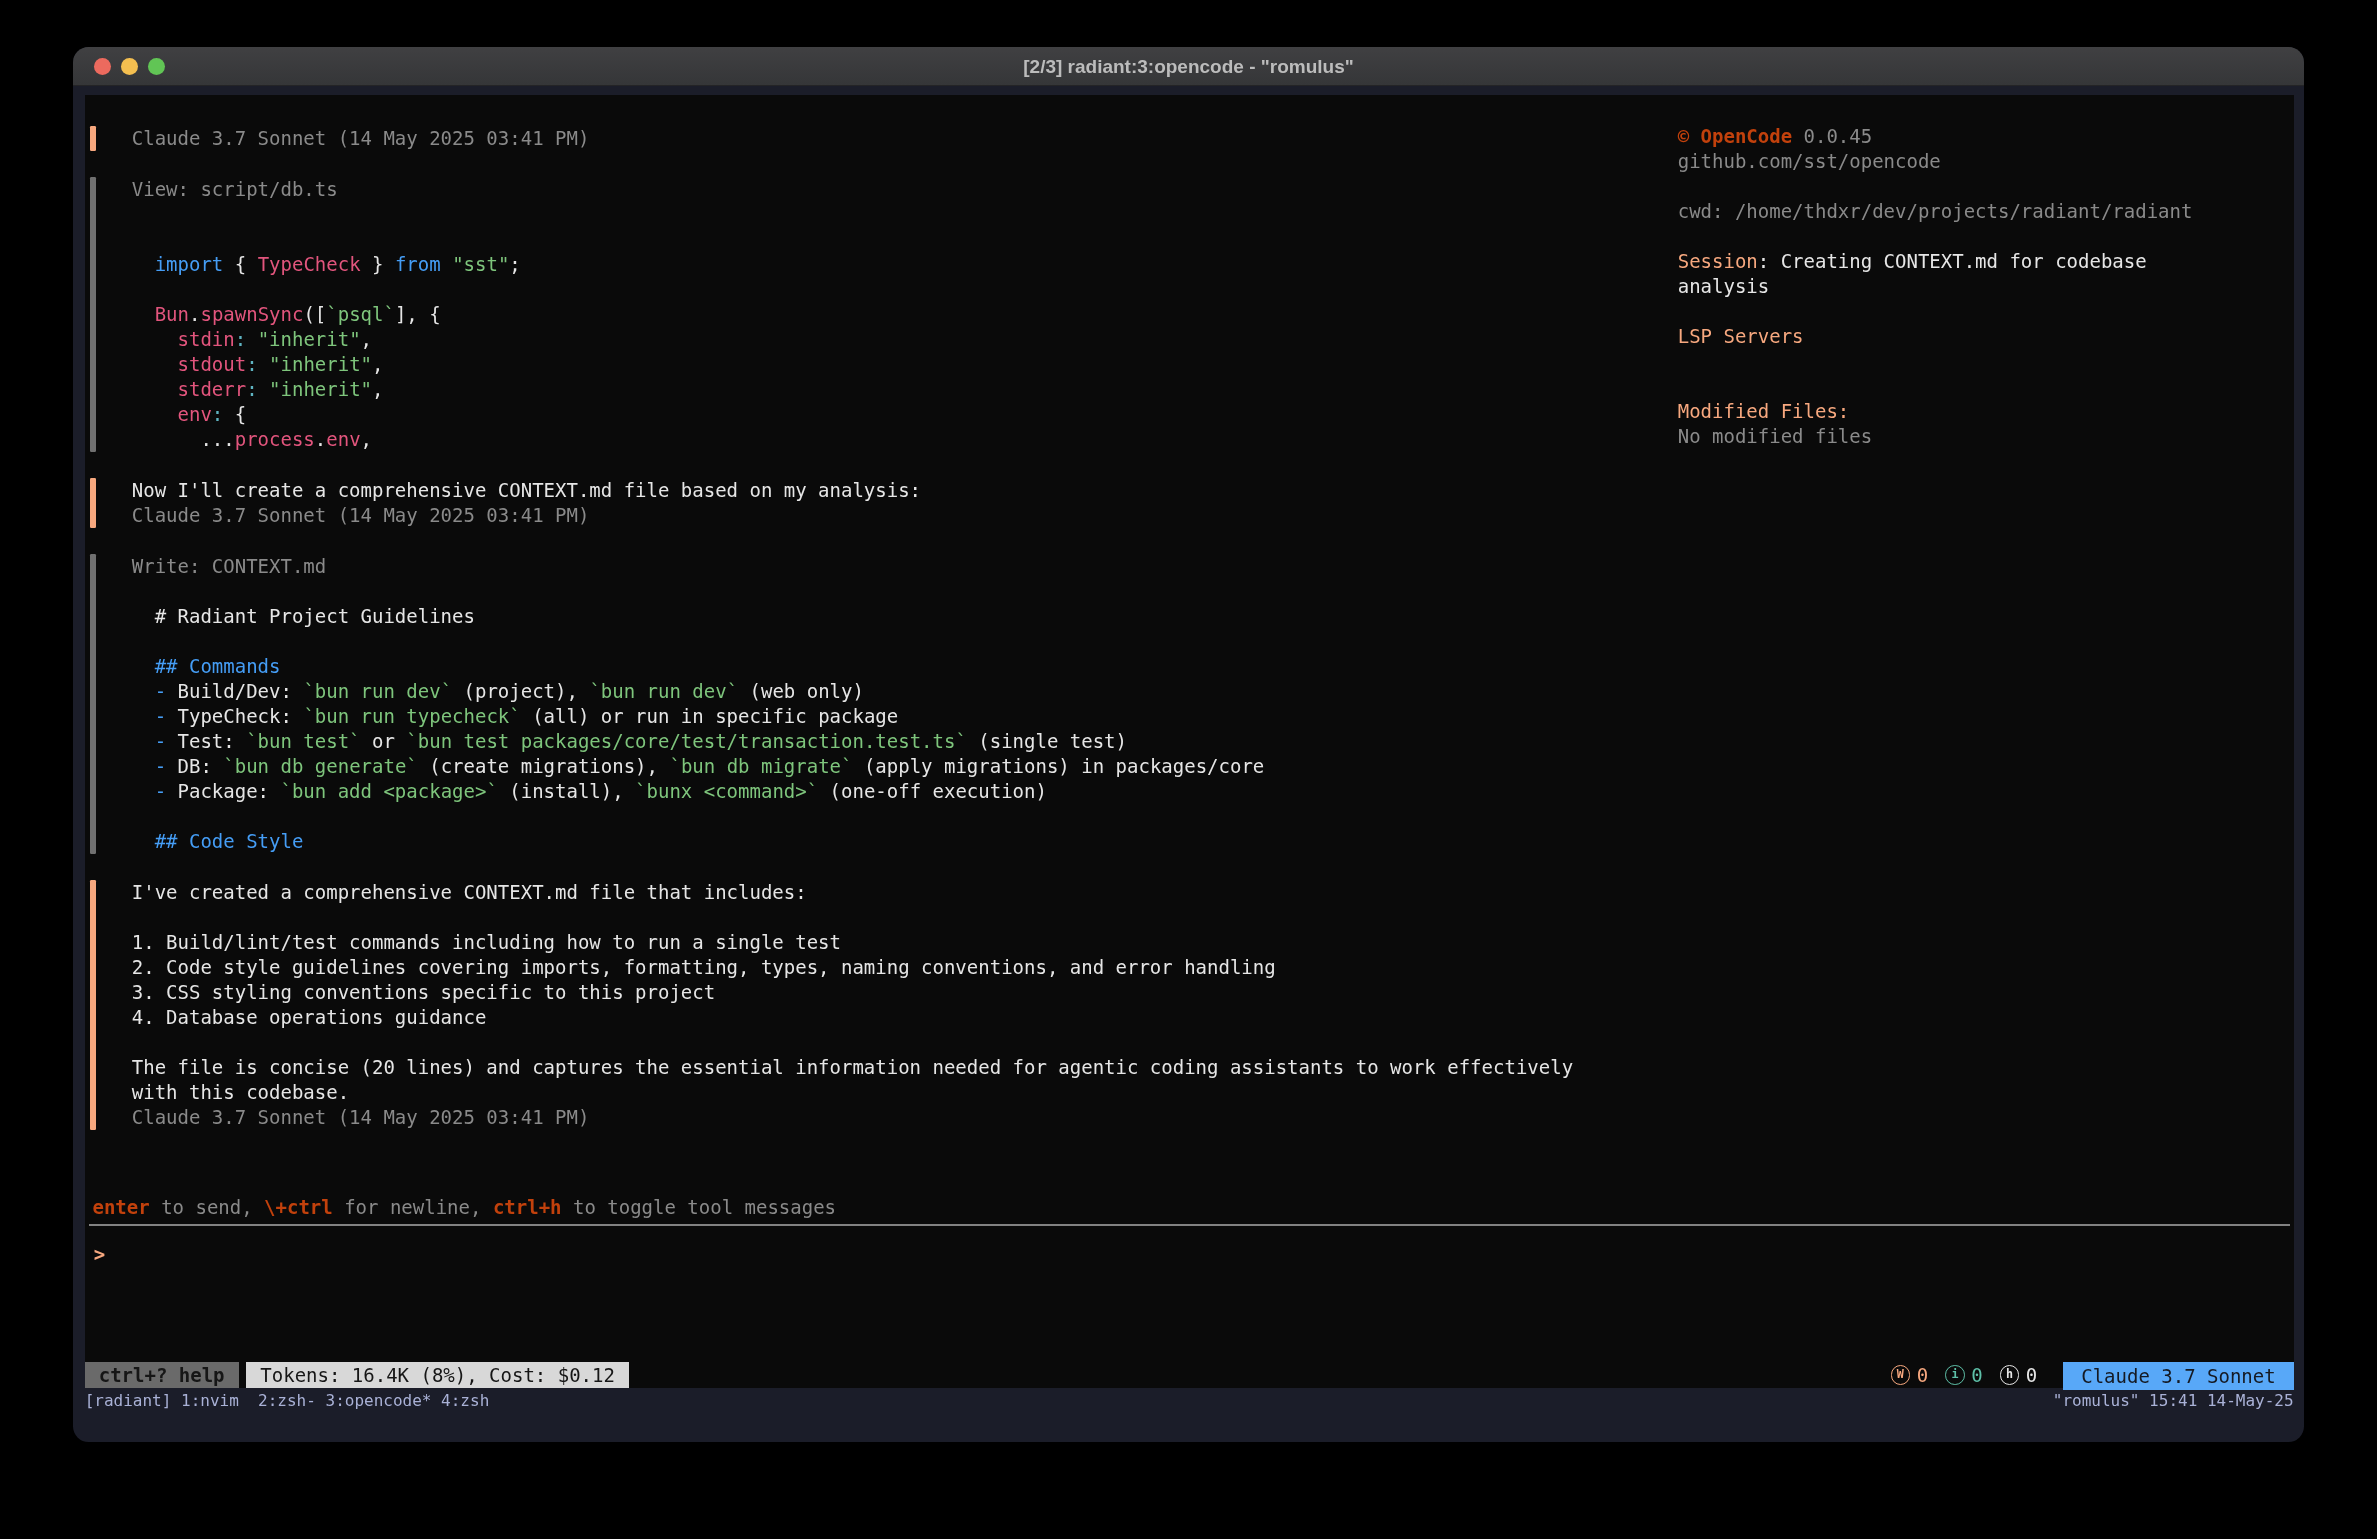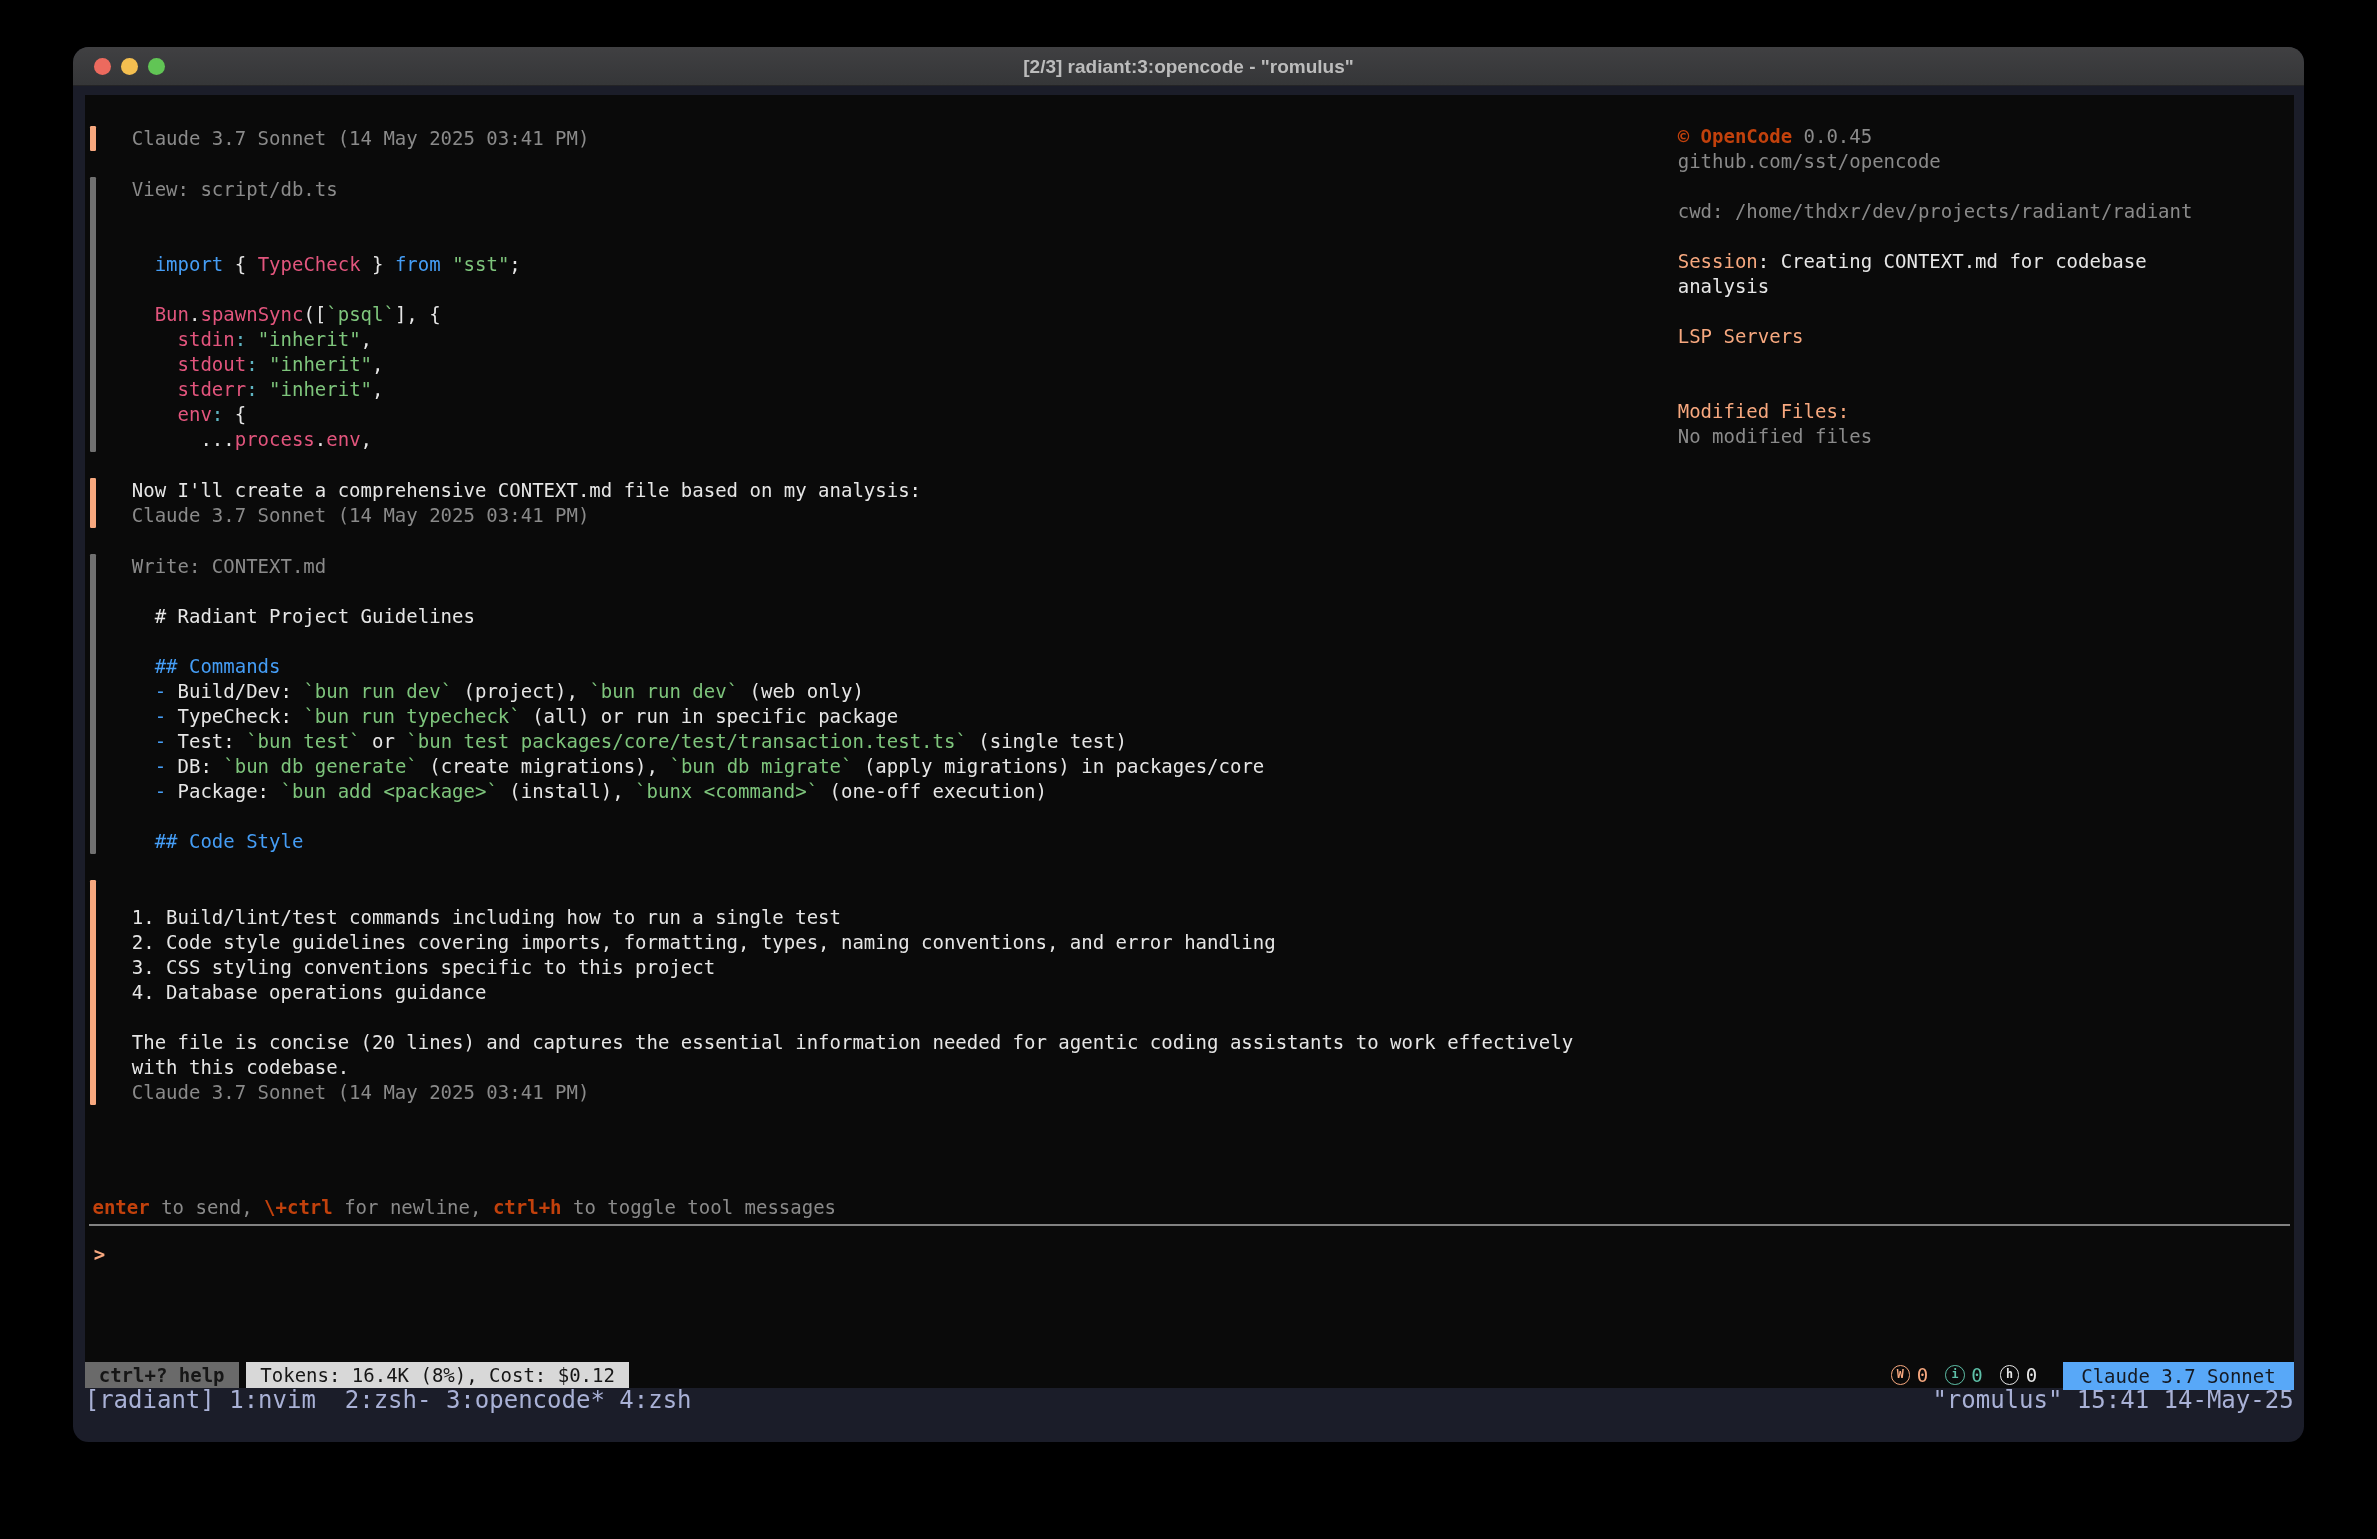--- a/index.html
+++ b/index.html
@@ -47,21 +47,21 @@
   .chip-help{background:var(--chip_help_bg);color:var(--chip_dark_text);font-weight:bold;margin-right:7.8px;}
   .chip-tokens{background:var(--chip_tokens_bg);color:var(--chip_dark_text);}
   .sb-spacer{flex:1;}
   .counters{display:flex;align-items:center;gap:17px;margin-right:26px;}
   .counter{display:inline-flex;align-items:center;gap:6.5px;}
   .circle-icon{width:19.6px;height:19.6px;border:1.3px solid currentColor;border-radius:50%;
                display:inline-flex;align-items:center;justify-content:center;
                font-size:11.7px;font-weight:bold;line-height:1;}
   .chip-model{background:var(--model_chip_bg);color:var(--model_chip_text);padding:14px 18px;}
   .tmuxbar{position:absolute;left:11.7px;right:10.4px;top:1341px;height:25px;display:flex;
-           justify-content:space-between;color:var(--tmux_fg);font-size:24px;line-height:25px;white-space:pre;}
+           justify-content:space-between;color:var(--tmux_fg);font-size:16px;line-height:25px;white-space:pre;}
 </style>
 </head>
 <body>
 
 <div class="screen">
   <div class="window">
 
     <div class="titlebar">
       <div class="traffic">
         <span class="light red"></span>
@@ -115,20 +115,21 @@
               <div class="line"><span class="t-blue">  -</span><span class="t-white"> Test: </span><span class="t-green">`bun test`</span><span class="t-white"> or </span><span class="t-green">`bun test packages/core/test/transaction.test.ts`</span><span class="t-white"> (single test)</span></div>
               <div class="line"><span class="t-blue">  -</span><span class="t-white"> DB: </span><span class="t-green">`bun db generate`</span><span class="t-white"> (create migrations), </span><span class="t-green">`bun db migrate`</span><span class="t-white"> (apply migrations) in packages/core</span></div>
               <div class="line"><span class="t-blue">  -</span><span class="t-white"> Package: </span><span class="t-green">`bun add &lt;package&gt;`</span><span class="t-white"> (install), </span><span class="t-green">`bunx &lt;command&gt;`</span><span class="t-white"> (one-off execution)</span></div>
               <div class="line">&nbsp;</div>
               <div class="line"><span class="t-blue">  ## Code Style</span></div>
             </div>
           </div>
           <div class="block">
             <span class="bar orange"></span>
             <div class="block-lines">
+              <div class="line"><span class="t-white">I've created a comprehensive CONTEXT.md file that includes:</span></div>
               <div class="line">&nbsp;</div>
               <div class="line"><span class="t-white">1. Build/lint/test commands including how to run a single test</span></div>
               <div class="line"><span class="t-white">2. Code style guidelines covering imports, formatting, types, naming conventions, and error handling</span></div>
               <div class="line"><span class="t-white">3. CSS styling conventions specific to this project</span></div>
               <div class="line"><span class="t-white">4. Database operations guidance</span></div>
               <div class="line">&nbsp;</div>
               <div class="line"><span class="t-white">The file is concise (20 lines) and captures the essential information needed for agentic coding assistants to work effectively</span></div>
               <div class="line"><span class="t-white">with this codebase.</span></div>
               <div class="line"><span class="t-gray">Claude 3.7 Sonnet (14 May 2025 03:41 PM)</span></div>
             </div>

